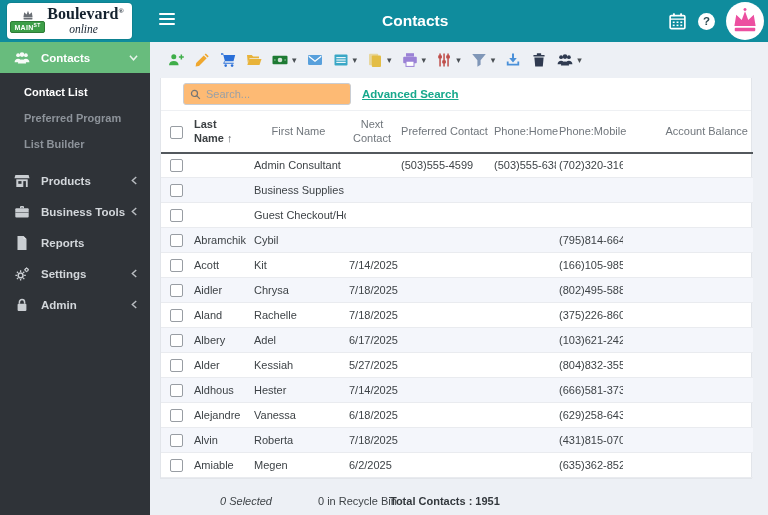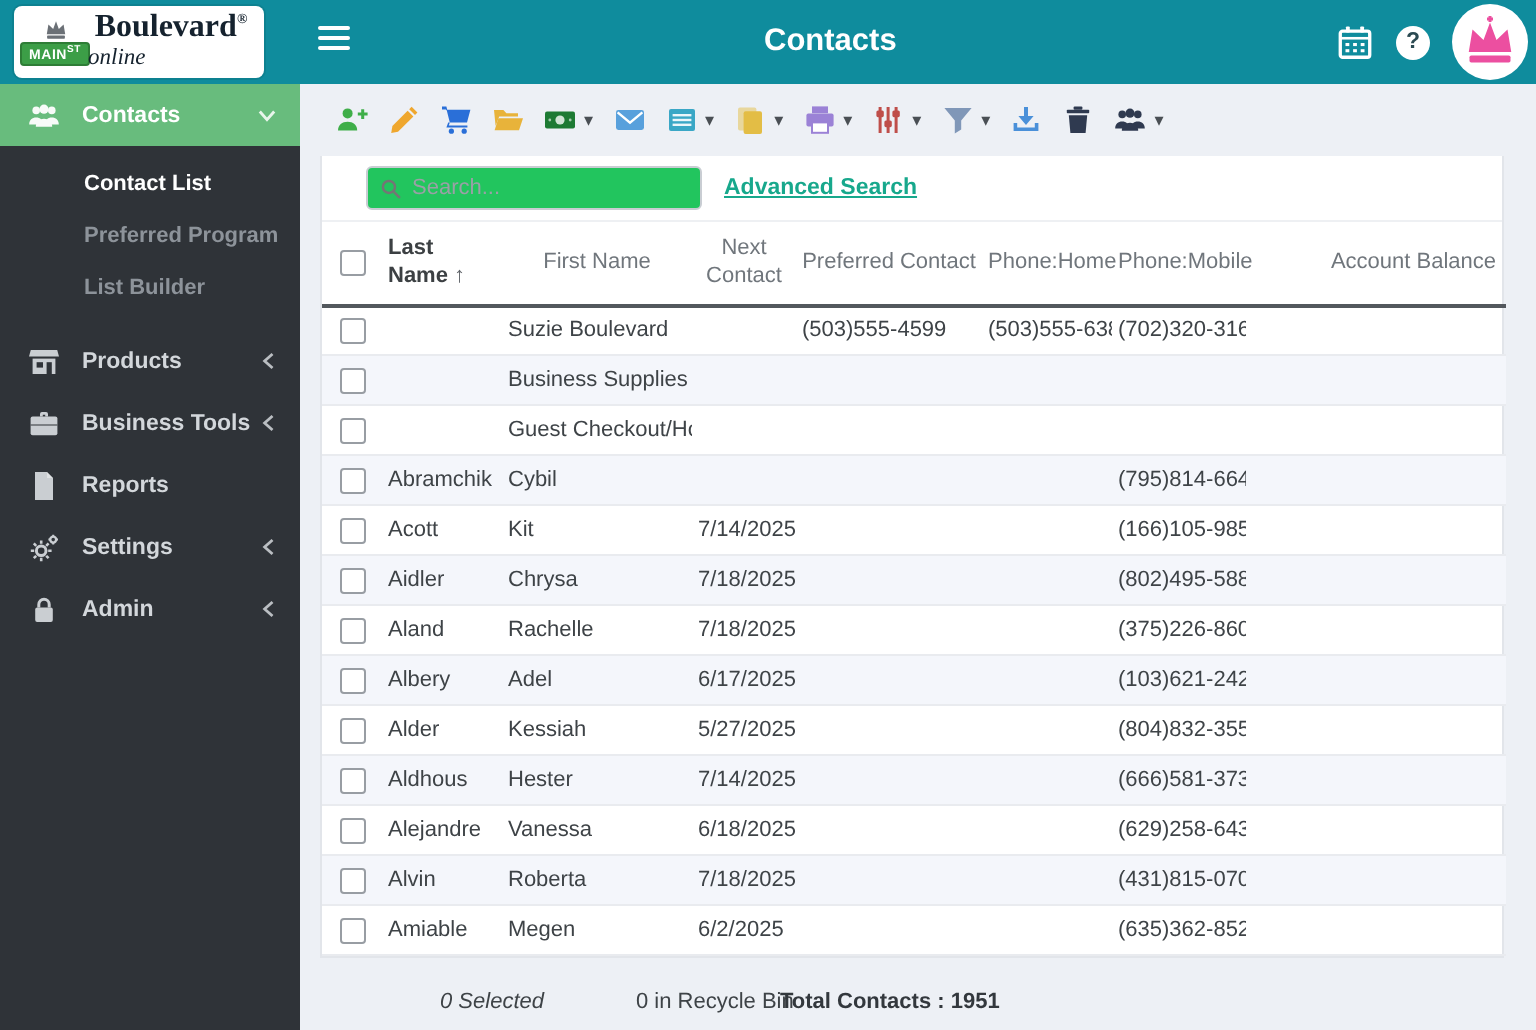--- a/index.html
+++ b/index.html
@@ -11,52 +11,52 @@
   .logo-box { position:absolute; left:7px; top:3px; width:125px; height:36px; background:#ffffff;
               border-radius:4px; display:flex; align-items:center; padding:2px 5px 2px 4px; box-shadow:0 0 0 1px rgba(0,0,0,.08); }
   .logo-left { width:33px; display:flex; flex-direction:column; align-items:center; }
   .logo-crown { color:#6b7076; line-height:0; }
   .logo-badge { background:#3c9e47; border:1px solid #2e7d36; color:#fff; font-size:7px; font-weight:bold;
                 border-radius:2px; padding:1px 3px 1px 3px; line-height:1; letter-spacing:.3px; margin-top:-1px; }
   .logo-badge sup { font-size:5px; }
   .logo-text { flex:1; text-align:center; color:#15222e; line-height:1; }
   .logo-brand { font-family:"Liberation Serif", serif; font-weight:bold; font-size:16px; }
   .logo-brand sup { font-size:7px; }
-  .logo-tagline { font-family:"Liberation Serif", serif; font-style:italic; font-size:11.5px; text-align:left; padding-right:4px; margin-top:2px; }
+  .logo-tagline { font-family:"Liberation Serif", serif; font-style:italic; font-size:11.5px; text-align:center; padding-right:4px; margin-top:2px; }
   .hamburger { position:absolute; left:159px; top:13px; width:16px; height:14px; cursor:pointer; }
   .hamburger span { display:block; height:2.4px; background:#fff; border-radius:1px; margin-bottom:2.6px; }
   .page-title { position:absolute; left:382px; top:12px; color:#fff; font-size:15.5px; font-weight:bold; }
   .header-right { position:absolute; right:4px; top:0; height:42px; display:flex; align-items:center; gap:11px; }
   .hdr-cal { color:#fff; line-height:0; cursor:pointer; }
   .hdr-help { width:17px; height:17px; background:#fff; color:#2b4a52; border-radius:50%; font-size:11.5px; font-weight:bold;
               display:flex; align-items:center; justify-content:center; cursor:pointer; }
   .hdr-avatar { width:38px; height:38px; background:#fff; border-radius:50%; display:flex; align-items:center; justify-content:center; cursor:pointer; }
   .hdr-avatar svg { color:#ec4fa0; }
 
   
   .sidebar { position:absolute; top:42px; left:0; width:150px; bottom:0; background:#2f3338; }
   .side-item { height:31px; display:flex; align-items:center; padding:0 12px 0 14px; font-size:11.5px; font-weight:bold;
                color:#d3d7db; cursor:pointer; }
   .side-item .s-ic { width:16px; margin-right:11px; line-height:0; opacity:.95; }
   .side-item .s-chev { margin-left:auto; line-height:0; opacity:.85; }
   .side-item.active { background:#68bc7d; color:#ffffff; }
   .submenu { padding:6px 0 8px 0; }
-  .sub-item { height:26px; line-height:26px; padding-left:42px; font-size:11px; font-weight:bold; color:#8d939a; cursor:pointer; }
+  .sub-item { height:26px; line-height:26px; padding-left:24px; font-size:11px; font-weight:bold; color:#8d939a; cursor:pointer; }
   .sub-item.active { color:#ffffff; }
 
   
   .main { position:absolute; left:150px; top:42px; right:0; bottom:0; background:#edf0f5; }
   .toolbar { height:36px; display:flex; align-items:center; padding-left:18px; }
   .tb-btn { display:flex; align-items:center; margin-right:10px; cursor:pointer; }
   .tb-ic { line-height:0; }
   .tb-caret { font-size:9px; color:#4a4f54; margin-left:4px; }
 
   .card { margin-left:10px; width:592px; background:#fff; border:1px solid #e2e5ea; border-top:none; }
   .search-row { height:33px; display:flex; align-items:center; padding-left:22px; border-bottom:1px solid #eef0f3; }
-  .search-box { width:168px; height:22px; border:1px solid #c9cdd3; border-radius:3px; background:#22c55e;
+  .search-box { width:168px; height:22px; border:1px solid #c9cdd3; border-radius:3px; background:#fdba74;
                 display:flex; align-items:center; padding:0 6px; gap:5px; }
   .search-box input { border:none; outline:none; background:transparent; font-size:11px; color:#3e4347; width:100%;
                       font-family:"Liberation Sans", sans-serif; }
   .search-box input::placeholder { color:#9aa0a6; }
   .adv-link { margin-left:11px; font-size:11.5px; font-weight:bold; color:#17a88c; text-decoration:underline; cursor:pointer; }
 
   table { width:100%; border-collapse:collapse; table-layout:fixed; }
   thead th { font-size:11px; font-weight:normal; color:#70767c; padding:6px 3px; line-height:1.3;
              border-bottom:2px solid #53585d; vertical-align:middle; text-align:center; }
   thead th.th-cb { text-align:center; }
@@ -348,21 +348,21 @@
           <th>Preferred Contact</th>
           <th>Phone:Home</th>
           <th>Phone:Mobile</th>
           <th class="th-balance">Account Balance</th>
         </tr>
       </thead>
       <tbody>
           <tr>
             <td class="c-cb"><span class="cb"></span></td>
             <td></td>
-            <td>Suzie Boulevard</td>
+            <td>Admin Consultant</td>
             <td></td>
             <td>(503)555-4599</td>
             <td>(503)555-6383</td>
             <td>(702)320-3164</td>
             <td></td>
           </tr>
           <tr>
             <td class="c-cb"><span class="cb"></span></td>
             <td></td>
             <td>Business Supplies</td>

